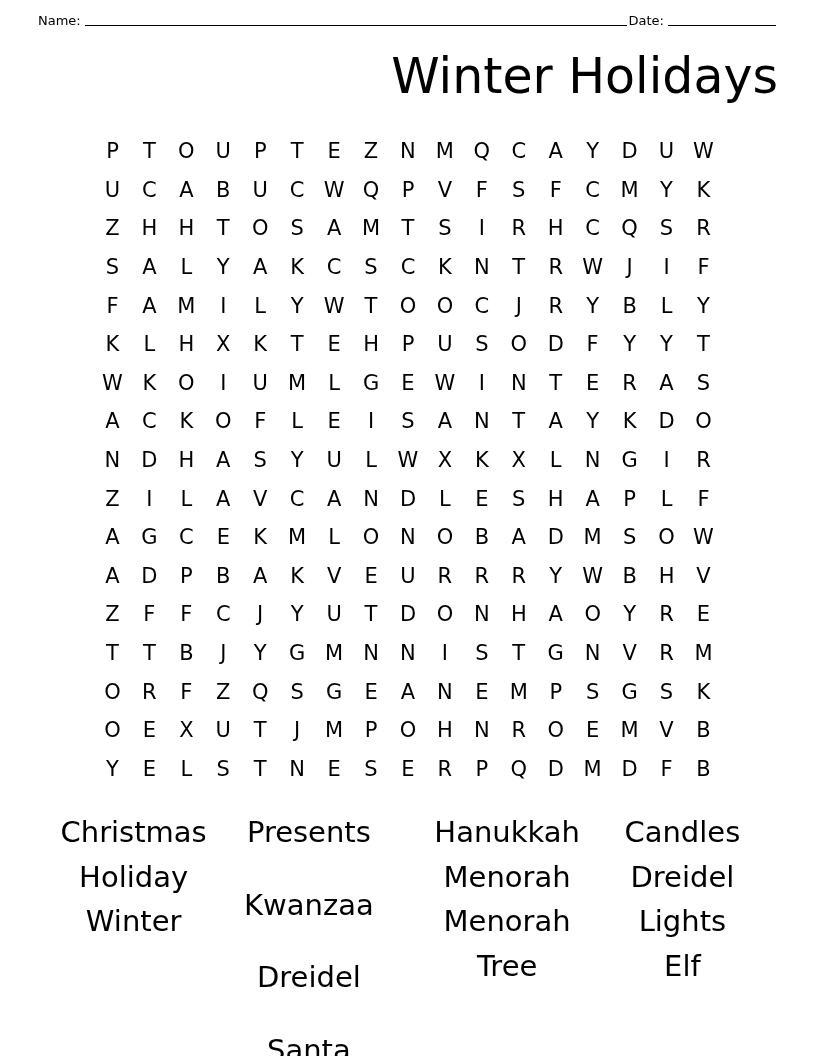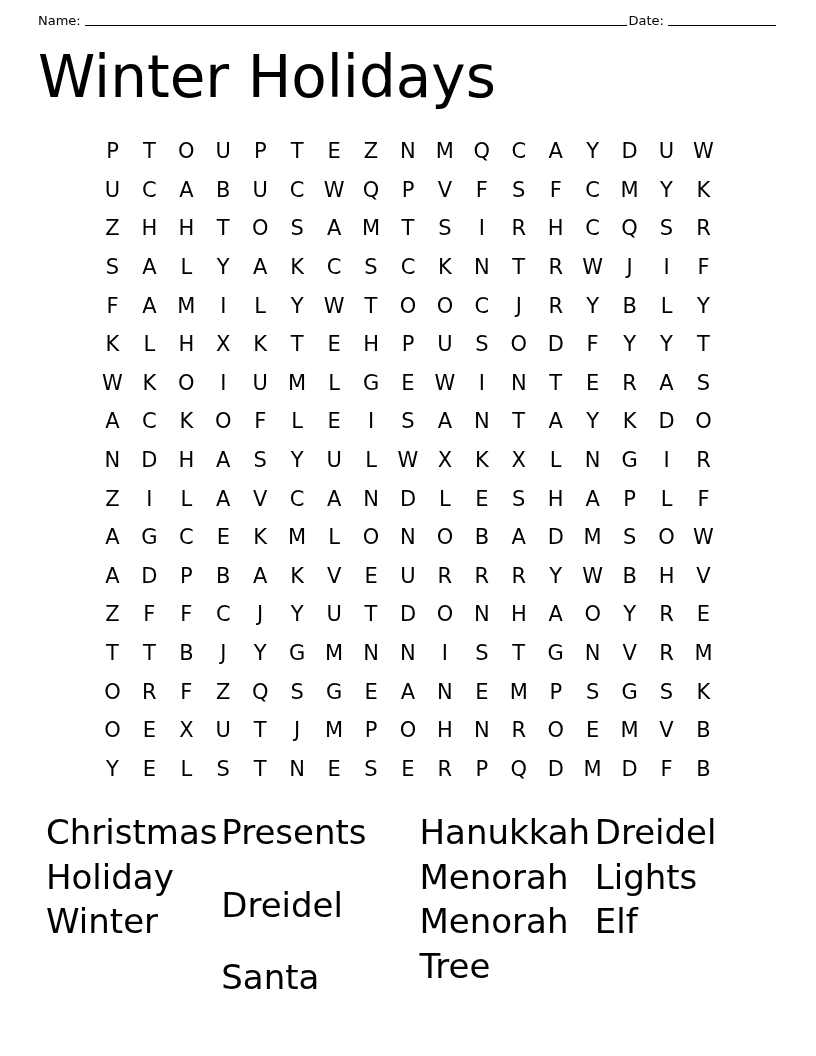--- a/index.html
+++ b/index.html
@@ -41,22 +41,22 @@
     height: 12px;
     margin: 0 2px 2px 4px;
   }
   .nd-rule.date-rule {
     flex: 0 0 108px;
   }
   .nd-date {
   }
   
   .title {
-    text-align: left;
-    font-size: 58px;
+    text-align: right;
+    font-size: 49px;
     font-weight: 400;
     letter-spacing: 0px;
     margin-top: 20px;
     line-height: 58px;
     font-family: "DejaVu Sans", sans-serif;
   }
   
   .grid {
     margin-top: 26px;
     padding: 0 56px;
@@ -82,25 +82,26 @@
   }
   .wl-col {
     display: flex;
     flex-direction: column;
   }
   .wl-col.c1 { width: 180px; }
   .wl-col.c2 { width: 180px; gap: 28px; }
   .wl-col.c3 { width: 180px; margin-left: 23px; }
   .wl-col.c4 { width: 180px; }
   .word {
-    font-size: 34px;
+    font-size: 29px;
     line-height: 44.5px;
     font-weight: 400;
     white-space: nowrap;
     font-family: "DejaVu Sans", sans-serif;
+    text-align: center;
   }
 </style>
 </head>
 <body>
 
 <div class="page">
 
   <div class="namedate">
     <span class="nd-label">Name:</span>
     <span class="nd-rule"></span>
@@ -437,29 +438,31 @@
     </div>
 
   <div class="wordlist" id="wordlist">
       <div class="wl-col c1">
         <div class="word">Christmas</div>
         <div class="word">Holiday</div>
         <div class="word">Winter</div>
       </div>
       <div class="wl-col c2">
         <div class="word">Presents</div>
+        <div class="word">Kwanzaa</div>
         <div class="word">Dreidel</div>
         <div class="word">Santa</div>
       </div>
       <div class="wl-col c3">
         <div class="word">Hanukkah</div>
         <div class="word">Menorah</div>
         <div class="word">Menorah</div>
         <div class="word">Tree</div>
       </div>
       <div class="wl-col c4">
+        <div class="word">Candles</div>
         <div class="word">Dreidel</div>
         <div class="word">Lights</div>
         <div class="word">Elf</div>
       </div>
     </div>
 
 </div>
 
 </body></html>

